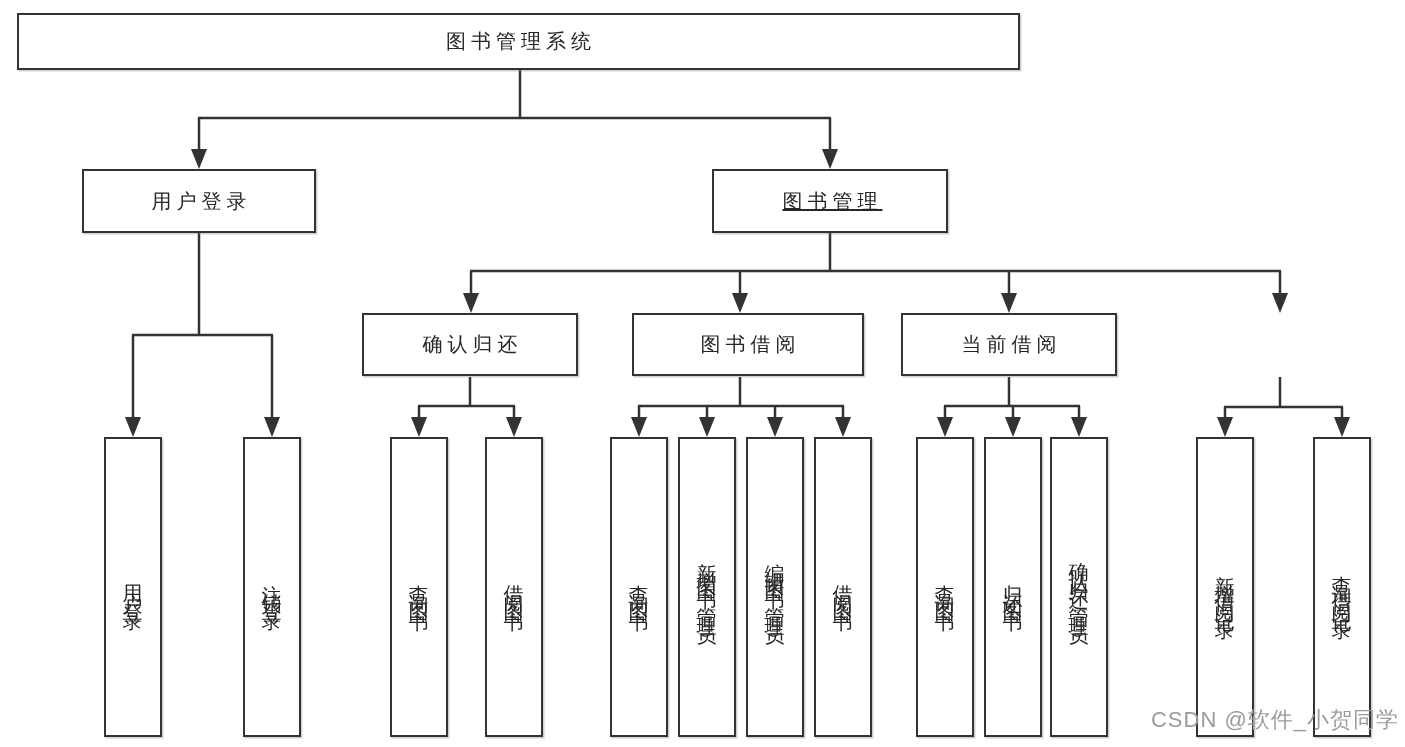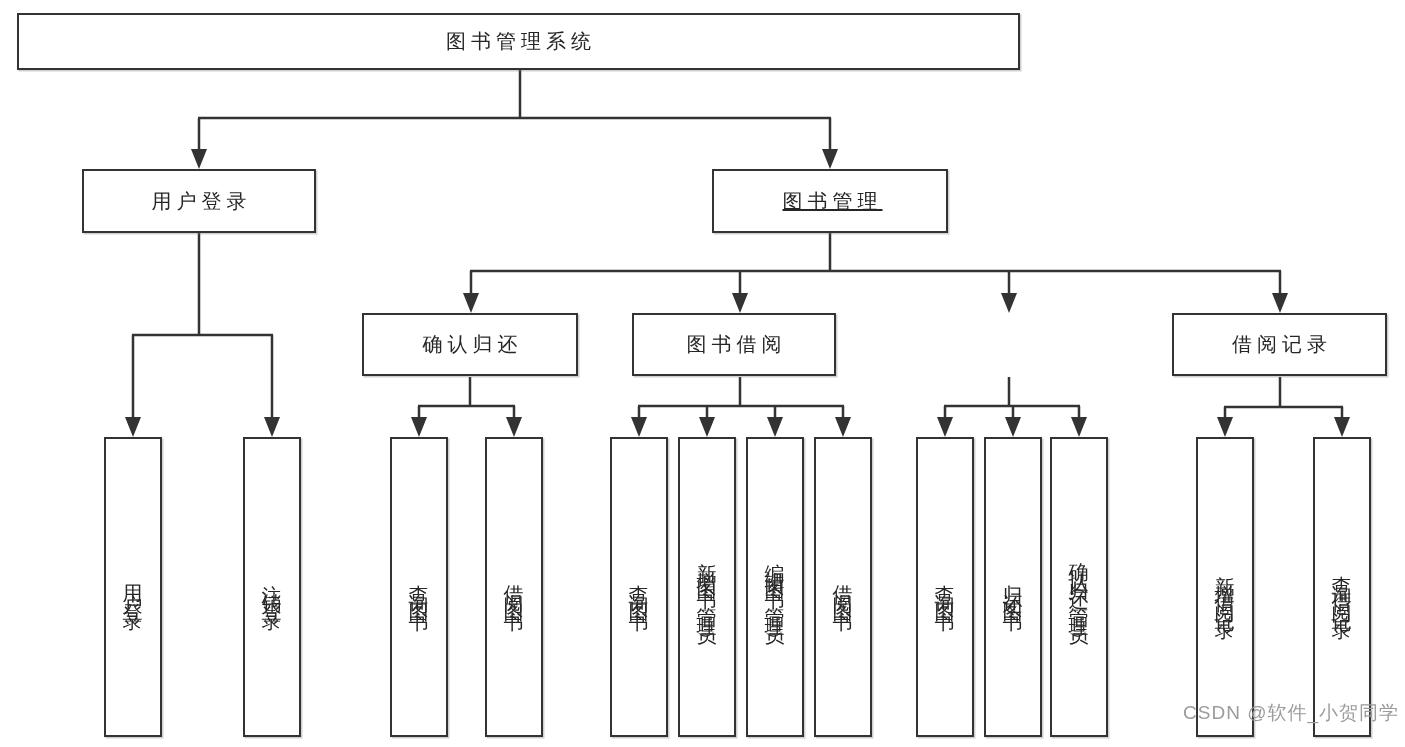--- a/index.html
+++ b/index.html
@@ -42,42 +42,42 @@
     letter-spacing: 9px;
     text-indent: 0;
     white-space: normal;
     line-height: 1;
   }
   
   .n-root  { left: 17px;  top: 13px;  width: 1003px; height: 57px; }
   .n-l2a   { left: 82px;  top: 169px; width: 234px;  height: 64px; }
   .n-l2b   { left: 712px; top: 169px; width: 236px;  height: 64px; text-decoration: underline; }
   .n-l3a   { left: 362px; top: 313px; width: 216px;  height: 63px; }
-  .n-l3b   { left: 632px; top: 313px; width: 204px;  height: 63px; text-align: center; }
+  .n-l3b   { left: 632px; top: 313px; width: 232px;  height: 63px; text-align: center; }
   .n-l3c   { left: 901px; top: 313px; width: 216px;  height: 63px; }
   .n-l3d   { left: 1172px;top: 313px; width: 215px;  height: 63px; }
   .vert    { top: 437px; width: 58px; height: 300px; }
   .n-login { left: 104px; }
   .n-logout{ left: 243px; }
   .n-nb1   { left: 390px; }
   .n-nb2   { left: 485px; }
   .n-bb1   { left: 610px; }
   .n-bb2   { left: 678px; }
   .n-bb3   { left: 746px; }
   .n-bb4   { left: 814px; }
   .n-cb1   { left: 916px; }
   .n-cb2   { left: 984px; }
   .n-cb3   { left: 1050px; }
   .n-br1   { left: 1196px; }
   .n-br2   { left: 1313px; }
   .watermark {
     position: absolute;
     right: 6px;
-    bottom: 21px;
-    font-size: 19px;
+    bottom: 12px;
+    font-size: 22px;
     color: #9b9b9b;
     letter-spacing: 1px;
     z-index: 2;
     white-space: nowrap;
   }
 </style>
 </head>
 <body>
 
 <div class="canvas">
@@ -132,22 +132,22 @@
   <div class="node n-l2b">
     <span class="lbl">图书管理</span>
   </div>
 
   <div class="node n-l3a">
     <span class="lbl">确认归还</span>
   </div>
   <div class="node n-l3b">
     <span class="lbl">图书借阅</span>
   </div>
-  <div class="node n-l3d">
-    <span class="lbl">借阅记录</span>
+  <div class="node n-l3c">
+    <span class="lbl">当前借阅</span>
   </div>
 
   <div class="node vert n-login">
     <span class="lbl">用户登录</span>
   </div>
   <div class="node vert n-logout">
     <span class="lbl">注销登录</span>
   </div>
 
   <div class="node vert n-nb1">

